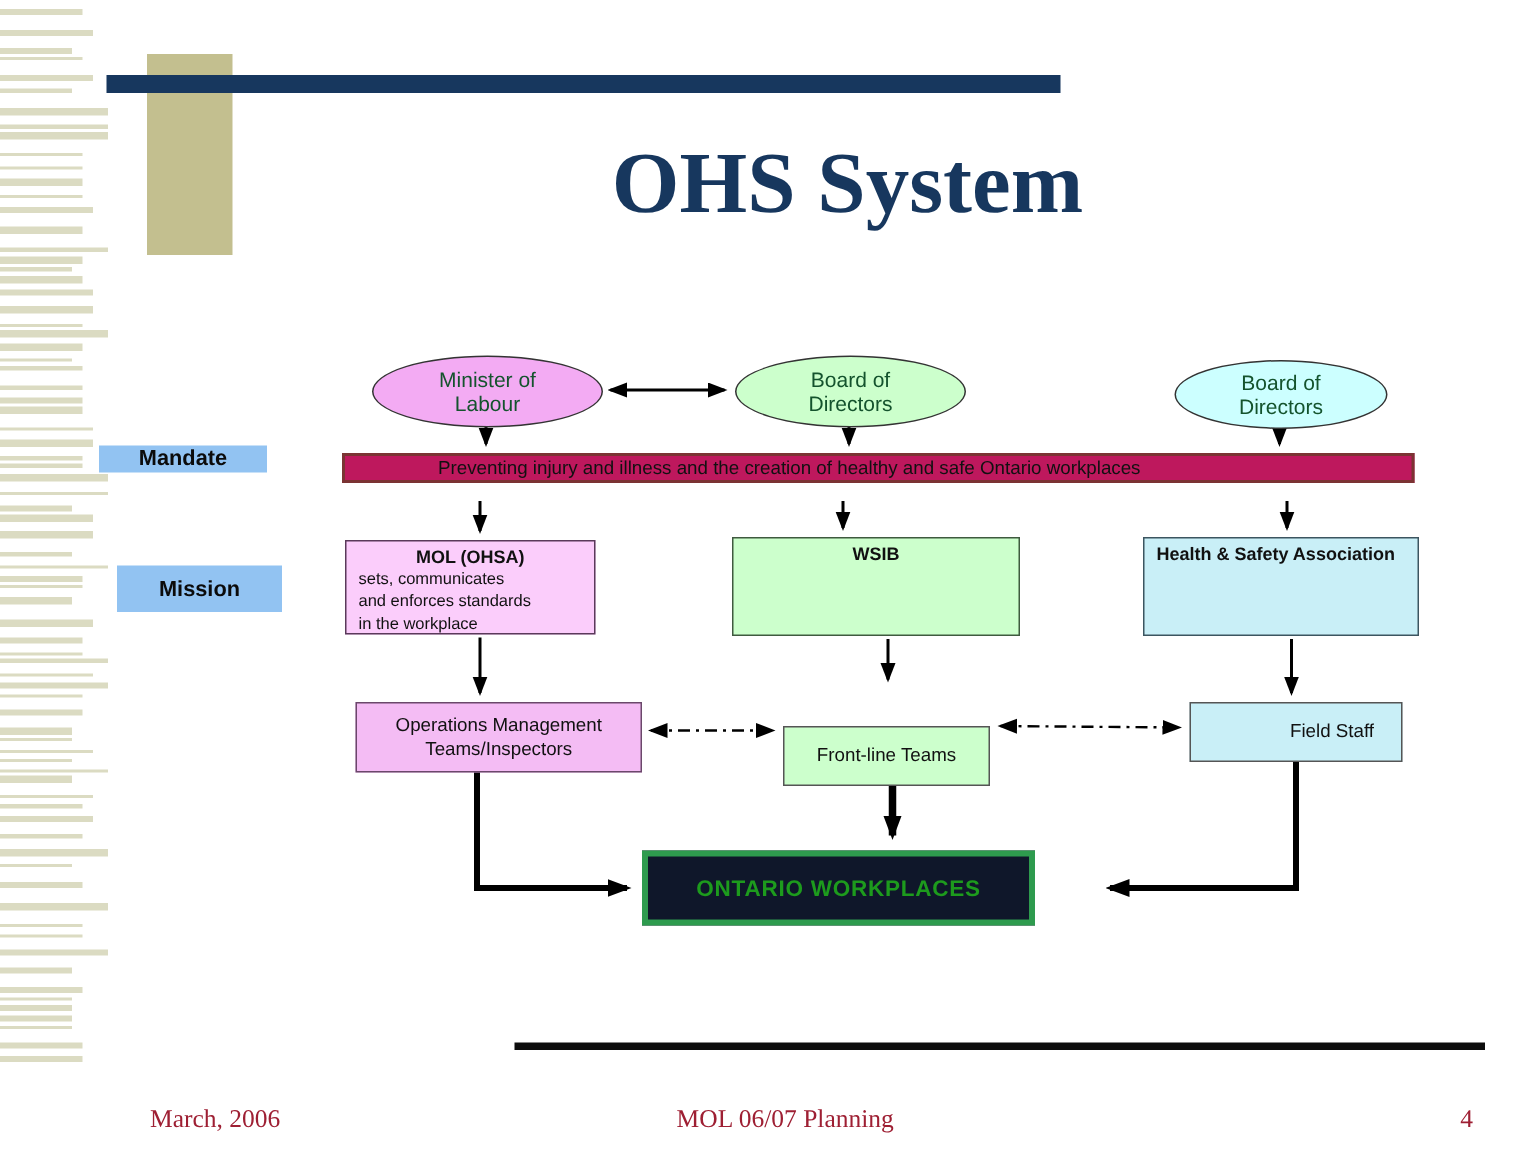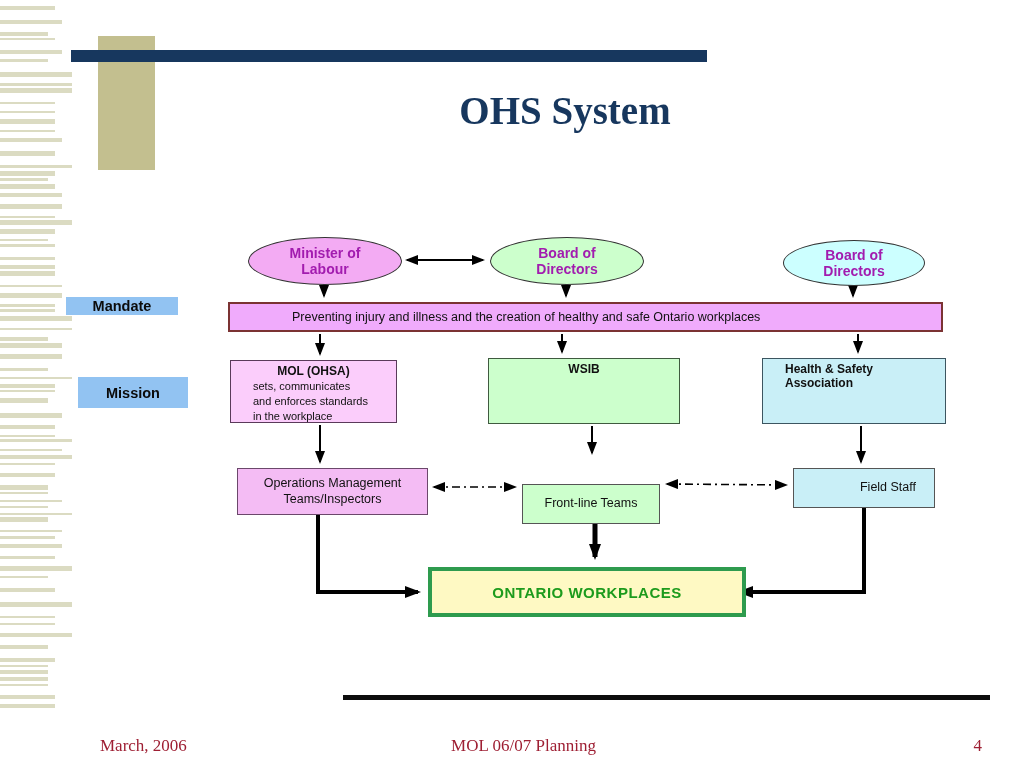--- a/index.html
+++ b/index.html
@@ -8,52 +8,52 @@
   .abs{position:absolute;}
 
   
   #stripes{left:0;top:0;width:80px;height:768px;}
   #stripes rect{fill:#dbdbc2;}
 
   
   .tan-rect{left:98px;top:36px;width:57px;height:134px;background:#c3bf8f;z-index:1;}
   .navy-bar{left:71px;top:50px;width:636px;height:12px;background:#17375e;z-index:2;}
   .slide-title{left:340px;top:88px;width:450px;text-align:center;
-               font-family:"Liberation Serif", serif;font-weight:bold;font-size:39px;
+               font-family:"Liberation Serif", serif;font-weight:bold;font-size:58px;
                color:#17375e;z-index:2;}
 
   
   .ellipse{border:1px solid #333;border-radius:50%;display:flex;align-items:center;justify-content:center;
-           text-align:center;font-weight:bold;font-size:14px;color:#a21caf;line-height:1.15;
+           text-align:center;font-weight:normal;font-size:14px;color:#14532d;line-height:1.15;
            white-space:pre-line;z-index:3;}
   .side-label{background:#92c3f2;display:flex;align-items:center;justify-content:center;
               font-weight:bold;font-size:14.5px;color:#0b0b0b;z-index:3;}
-  .mbox{border:1.5px solid #4a4a4a;font-size:11px;color:#111;z-index:3;padding:3px 22px;box-sizing:border-box;}
+  .mbox{border:1.5px solid #4a4a4a;font-size:11px;color:#111;z-index:3;padding:3px 8px;box-sizing:border-box;}
   .mbox .mtitle{font-weight:bold;font-size:12px;margin-bottom:1px;}
   .mbox .mbody{white-space:pre-line;line-height:1.35;}
   .dbox{border:1.5px solid #555;display:flex;align-items:center;justify-content:center;text-align:center;
         font-size:12.5px;color:#111;line-height:1.25;white-space:pre-line;z-index:3;box-sizing:border-box;}
   .center-title{text-align:center;}
 
   
   .ellipse-1{left:248px;top:237px;width:152px;height:46px;background:#f3abf3;}
   .ellipse-2{left:490px;top:237px;width:152px;height:46px;background:#ccffcc;}
   .ellipse-3{left:783px;top:240px;width:140px;height:44px;background:#ccffff;}
   .mandate-label{left:66px;top:297px;width:112px;height:18px;}
   .mission-label{left:78px;top:377px;width:110px;height:31px;}
-  .banner{left:228px;top:302px;width:715px;height:30px;background:#f0abfc;border:2px solid #7b3333;
+  .banner{left:228px;top:302px;width:715px;height:20px;background:#be185d;border:2px solid #7b3333;
           box-sizing:border-box;display:flex;align-items:center;z-index:3;
           font-size:12.5px;color:#111;padding-left:62px;}
   .mol-box{left:230px;top:360px;width:167px;height:63px;background:#fbcdfb;border-color:#5a3a5a;}
   .wsib-box{left:488px;top:358px;width:192px;height:66px;background:#ccffcc;border-color:#3f5a3f;}
   .hsa-box{left:762px;top:358px;width:184px;height:66px;background:#c9eff7;border-color:#3c5560;}
   .ops-box{left:237px;top:468px;width:191px;height:47px;background:#f4bcf4;border-color:#6b486b;}
   .frontline-box{left:522px;top:484px;width:138px;height:40px;background:#ccffcc;border-color:#555;}
   .field-box{left:793px;top:468px;width:142px;height:40px;background:#c9eff7;border-color:#555;padding-left:48px;}
-  .outcome-box{left:428px;top:567px;width:318px;height:50px;background:#fef9c3;border:4px solid #2e9b4e;
+  .outcome-box{left:428px;top:567px;width:262px;height:50px;background:#0f172a;border:4px solid #2e9b4e;
                display:flex;align-items:center;justify-content:center;z-index:3;box-sizing:border-box;
                font-weight:bold;font-size:15px;letter-spacing:.5px;color:#1d9b1d;}
 
   
   #connectors{left:0;top:0;width:1024px;height:768px;z-index:2;}
 
   
   .footer-line{left:343px;top:695px;width:647px;height:5px;background:#0d0d0d;}
   .footer-text{font-family:"Liberation Serif", serif;font-size:17px;color:#9e1f33;top:736px;}
   .footer-date{left:100px;}

